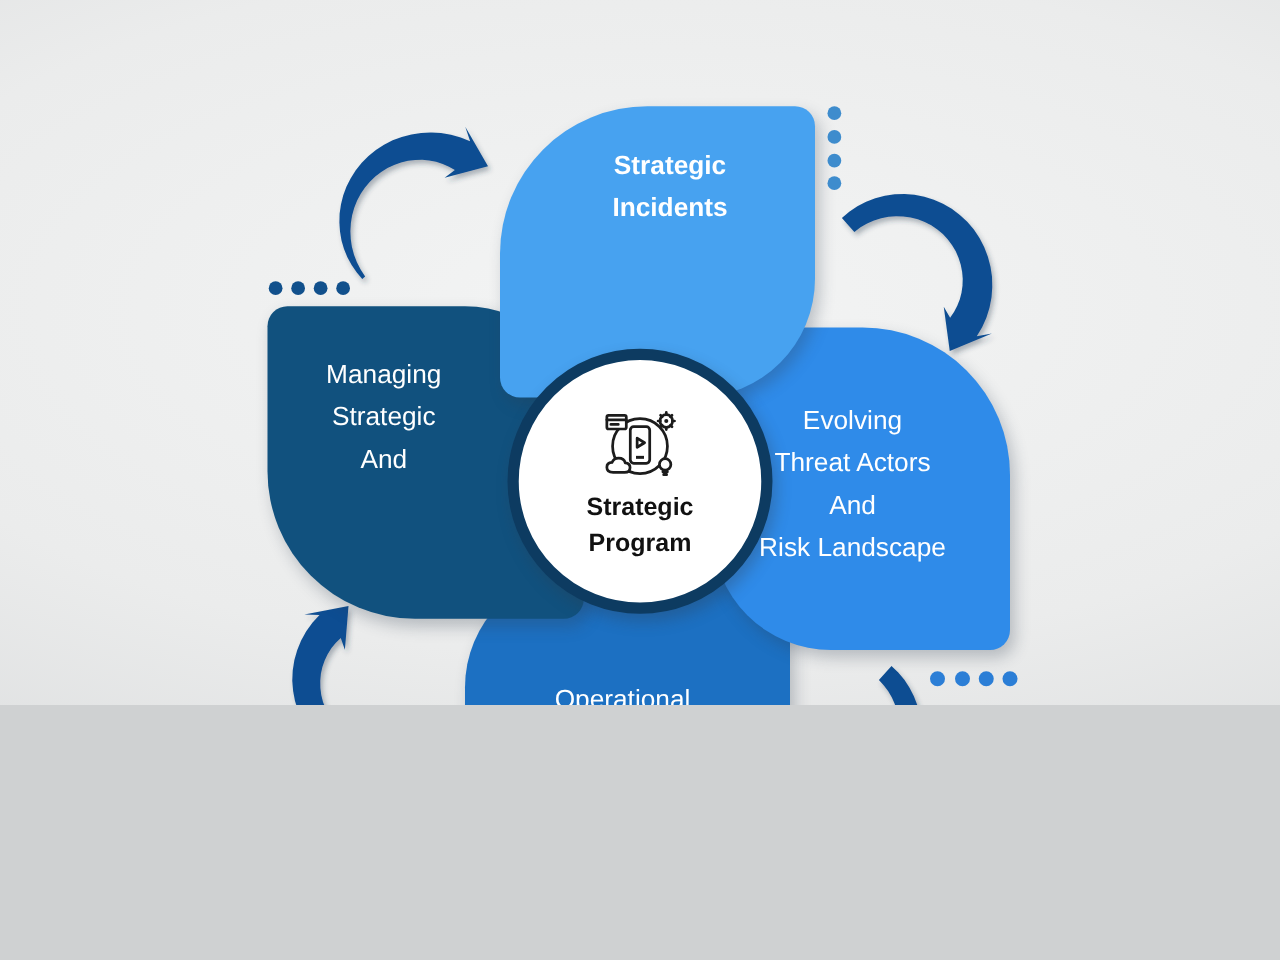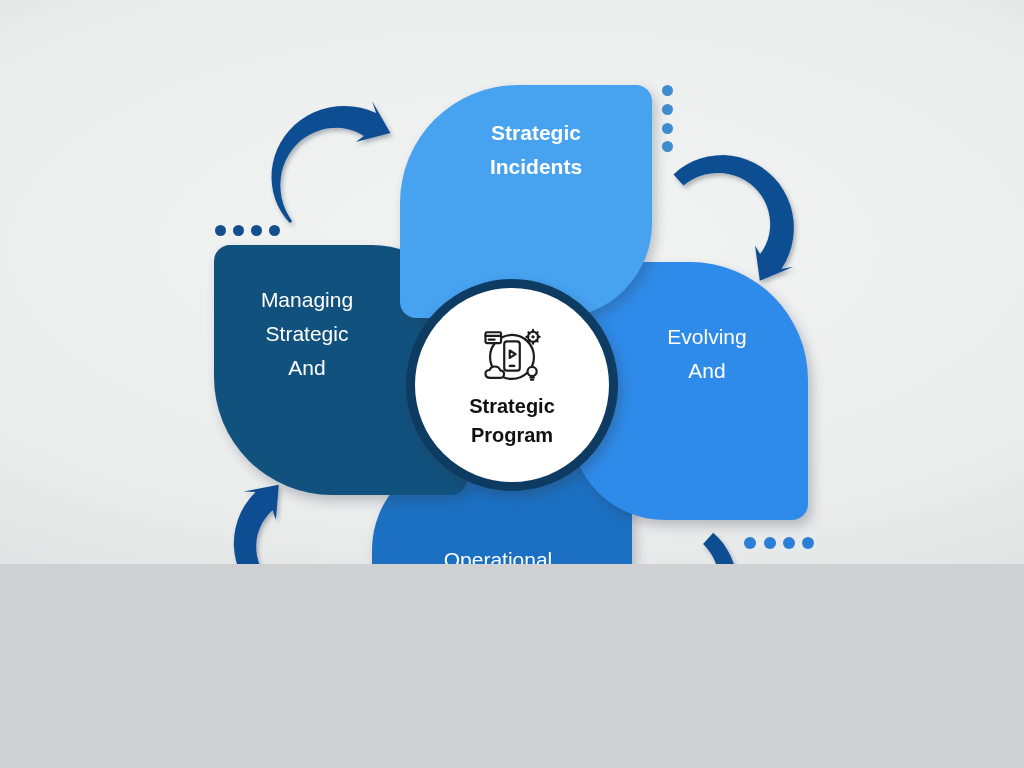--- a/index.html
+++ b/index.html
@@ -13,21 +13,21 @@
   #petal-top-shape{left:400px;top:85px;width:252px;height:233px;border-radius:118px 16px 95px 16px;z-index:4;}
   #petal-right-shape{left:570px;top:262px;width:238px;height:258px;border-radius:16px 118px 16px 95px;z-index:2;}
   #petal-bottom-shape{left:372px;top:455px;width:260px;height:230px;border-radius:95px 16px 118px 16px;z-index:1;}
   #petal-left-shape{left:214px;top:245px;width:253px;height:250px;border-radius:16px 95px 16px 118px;z-index:3;}
 
   .petal-label{
     position:absolute;z-index:7;display:flex;flex-direction:column;align-items:center;
     color:#ffffff;font-size:21px;line-height:34px;text-align:center;white-space:nowrap;
   }
   #petal-top-label{left:436px;top:116px;width:200px;}
-  #petal-right-label{left:597px;top:320px;width:220px;}
+  #petal-right-label{left:572px;top:320px;width:220px;}
   #petal-bottom-label{left:388px;top:515px;width:220px;margin-top:28px;}
   #petal-left-label{left:197px;top:283px;width:220px;}
 
   .center-circle{
     position:absolute;left:406px;top:279px;width:212px;height:212px;border-radius:50%;
     background:#ffffff;border:9px solid #0D3B61;box-sizing:border-box;z-index:5;
     box-shadow:3px 6px 12px rgba(45,60,80,.33);
     display:flex;flex-direction:column;align-items:center;padding-top:36px;
   }
   .center-text{font-weight:700;font-size:20px;line-height:29px;color:#111111;text-align:center;margin-top:4px;}
@@ -58,21 +58,23 @@
   <div class="petal-shape" id="petal-right-shape" style="background: rgb(47, 139, 233);"></div>
   <div class="petal-shape" id="petal-bottom-shape" style="background: rgb(28, 112, 194);"></div>
   <div class="petal-shape" id="petal-left-shape" style="background: rgb(17, 81, 126);"></div>
 
   <div class="petal-label" id="petal-top-label" style="font-weight: 700; color: rgb(255, 255, 255);">
       <span>Strategic</span>
       <span>Incidents</span>
     </div>
   <div class="petal-label" id="petal-right-label" style="color: rgb(255, 255, 255);">
       <span>Evolving</span>
+      <span>Threat Actors</span>
       <span>And</span>
+      <span>Risk Landscape</span>
     </div>
   <div class="petal-label" id="petal-bottom-label" style="color: rgb(255, 255, 255);">
       <span>Operational</span>
       <span>And</span>
     </div>
   <div class="petal-label" id="petal-left-label" style="color: rgb(255, 255, 255);">
       <span>Managing</span>
       <span>Strategic</span>
       <span>And</span>
     </div>

